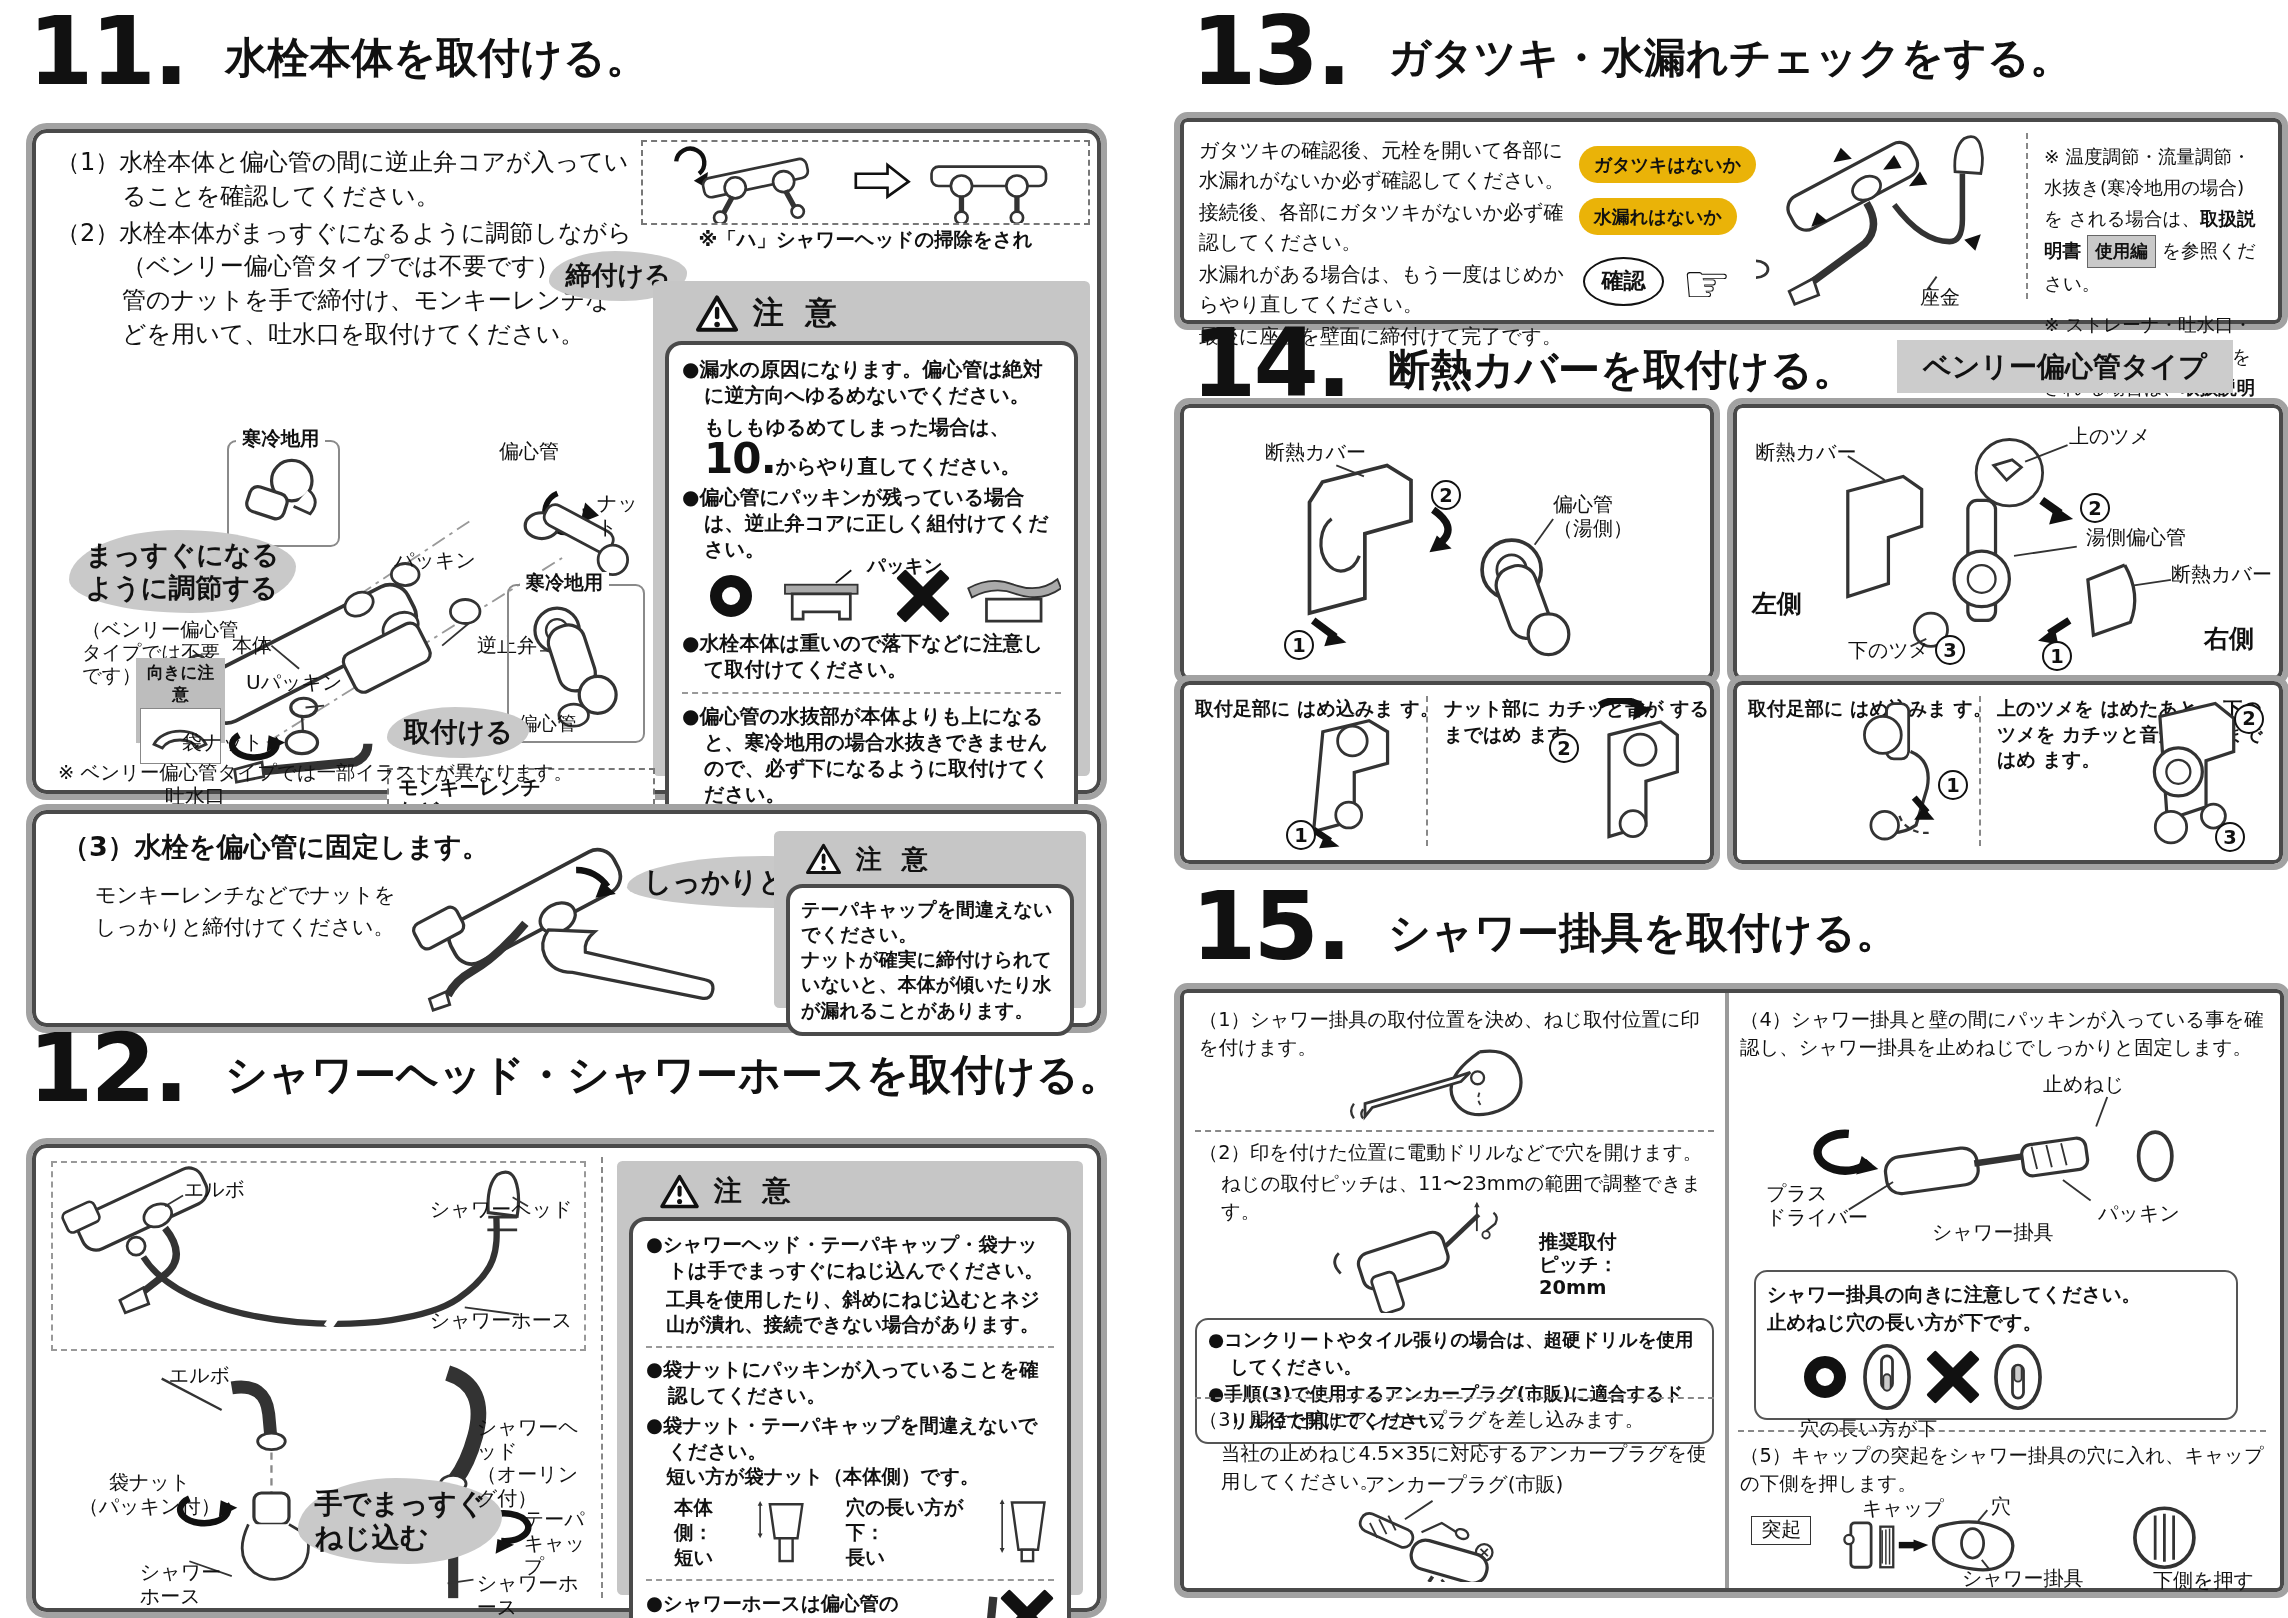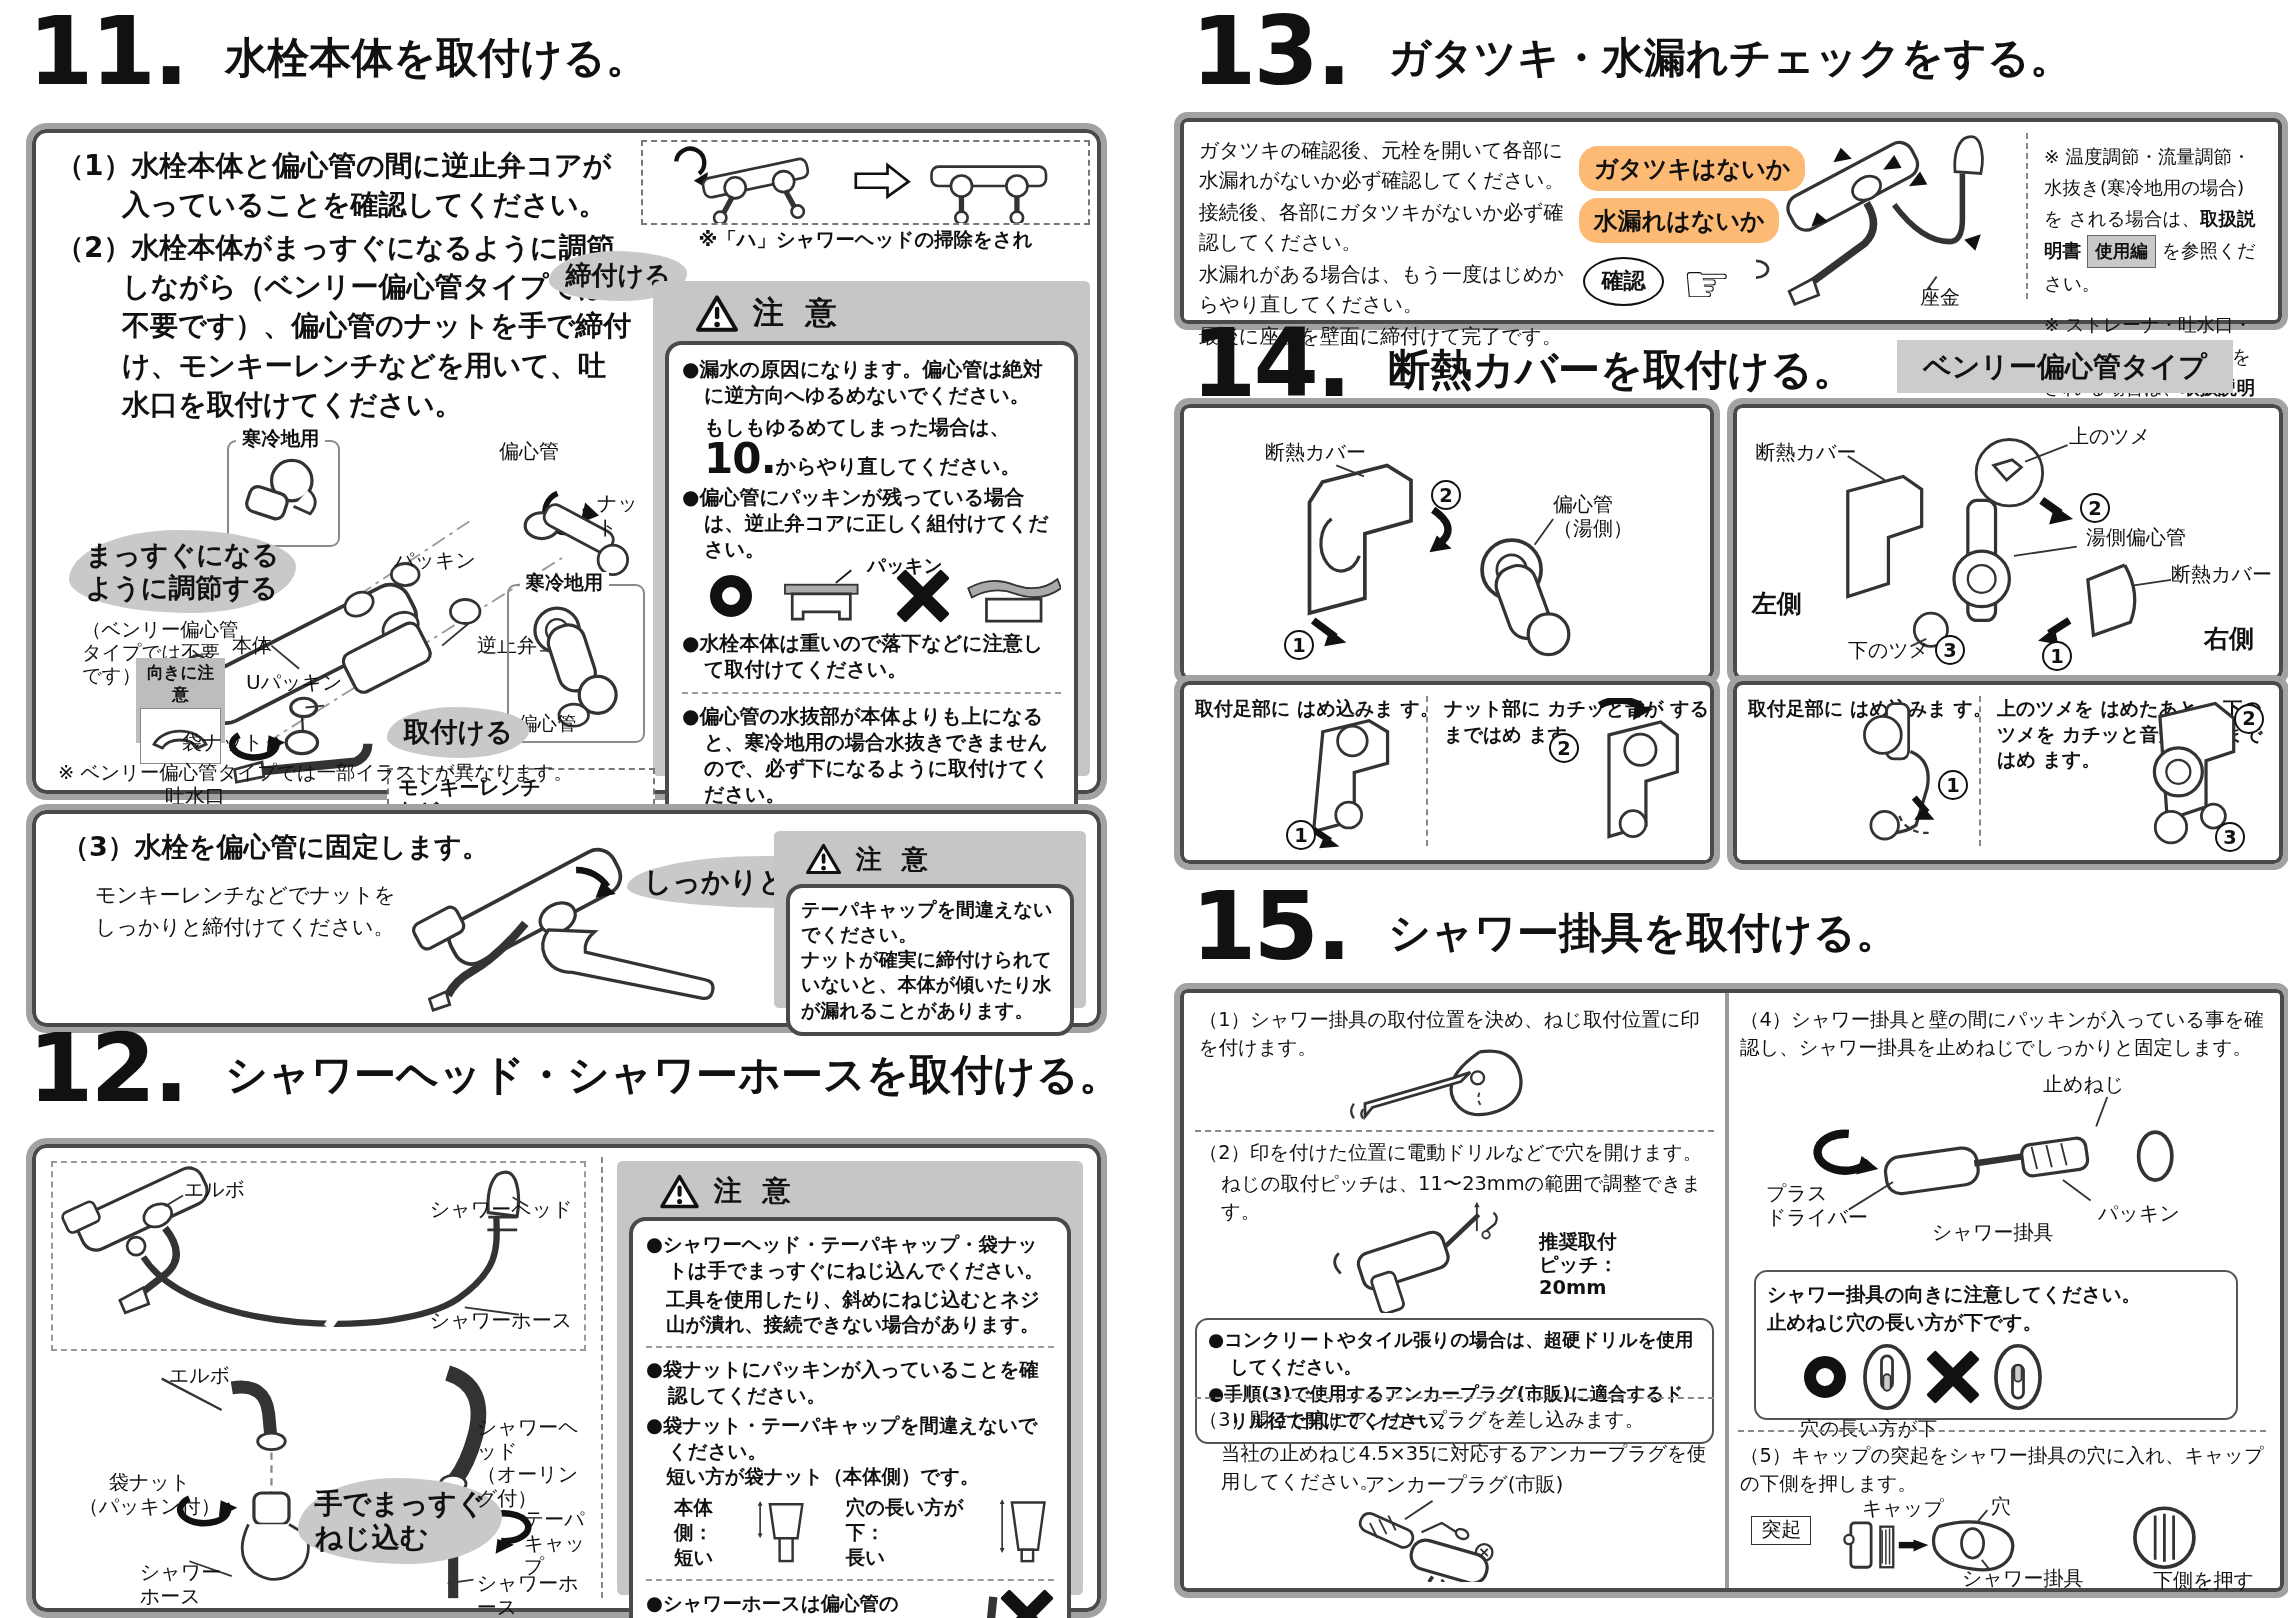--- a/index.html
+++ b/index.html
@@ -23,24 +23,24 @@
   .dashh{position:absolute;border-top:2.8px dashed #888;height:0;}
   .dashhr{border:none;border-top:2.8px dashed #999;margin:9.2px 0;}
   .cnum{display:inline-flex;width:30px;height:30px;border:2.8px solid #111;border-radius:50%;align-items:center;justify-content:center;font-weight:800;font-size:19.4px;background:#fff;box-sizing:border-box;flex:none;}
   .omark{display:inline-block;width:42px;height:42px;border:12px solid #111;border-radius:50%;box-sizing:border-box;flex:none;}
   .xmark{position:relative;display:inline-block;width:50px;height:50px;flex:none;}
   .xmark::before,.xmark::after{content:"";position:absolute;left:50%;top:50%;width:63px;height:13px;background:#111;border-radius:1.8px;}
   .xmark::before{transform:translate(-50%,-50%) rotate(45deg);}
   .xmark::after{transform:translate(-50%,-50%) rotate(-45deg);}
   .graytag{background:#ccc;font-weight:800;}
   .reftag{background:#c9c9c9;border:1.8px solid #666;padding:0.9px 7.4px;font-weight:700;display:inline-block;font-size:17.5px;}
-  .p11{font-size:28px;font-weight:700;line-height:1.4;margin:0 0 3.7px 0;text-indent:-66px;padding-left:66px;}
+  .p11{font-size:24px;font-weight:400;line-height:1.4;margin:0 0 3.7px 0;text-indent:-66px;padding-left:66px;}
   .bignum{font-size:42px;font-weight:900;line-height:.9;letter-spacing:-0.9px;}
   .note{font-size:19.4px;}
-  .tagpill{position:absolute;background:#fdba74;border-radius:18.5px;padding:6.5px 14.8px;font-size:24px;font-weight:700;white-space:nowrap;}
+  .tagpill{position:absolute;background:#eab308;border-radius:18.5px;padding:6.5px 14.8px;font-size:18px;font-weight:700;white-space:nowrap;}
   .oval{position:absolute;border:2.8px solid #111;border-radius:50%;padding:7.4px 16.6px;font-size:22px;font-weight:700;background:#fff;}
   .pointhand{position:absolute;font-size:55px;line-height:1;}
   .s13txt{font-size:20px;line-height:1.5;margin:0 0 1.8px 0;}
   .capfig{display:flex;align-items:flex-start;gap:9.2px;}
   .minibox{position:absolute;border:2.8px solid #555;border-radius:13px;background:#fff;padding:7.4px 11px;box-sizing:border-box;}
   .steptxt{font-size:19.4px;line-height:1.45;margin:0;}
   .celltxt{position:absolute;font-size:19px;font-weight:700;line-height:1.35;}
   svg{display:block;}
   .fillsvg{position:absolute;left:0;top:0;width:100%;height:100%;}
 </style>

